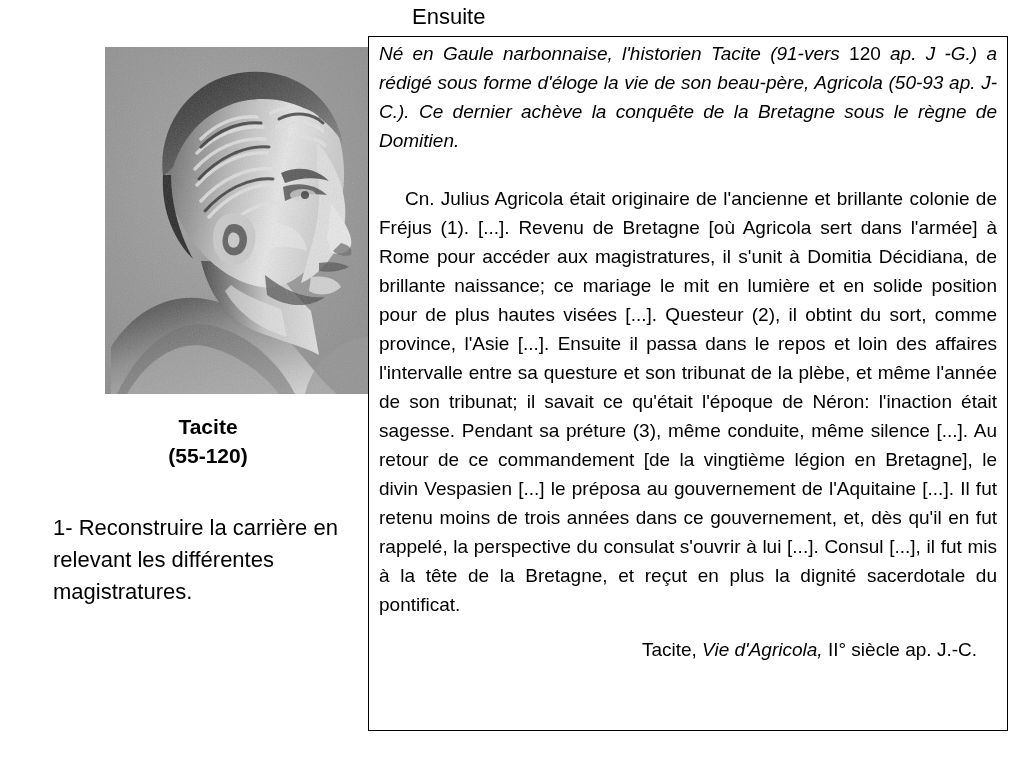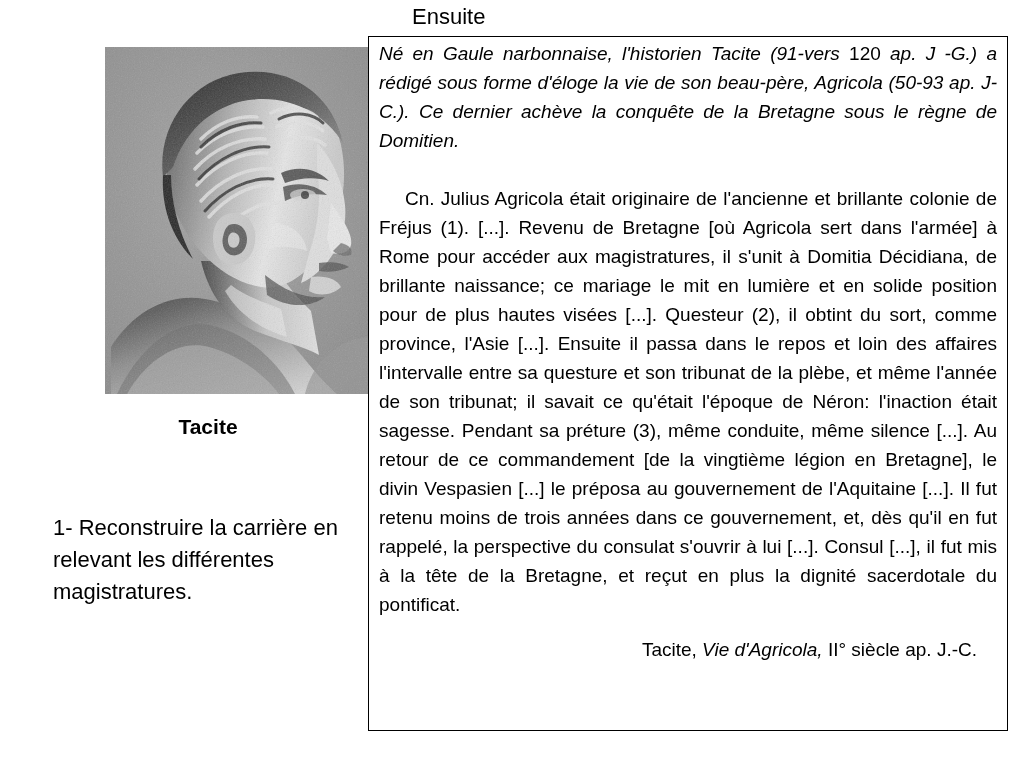--- a/index.html
+++ b/index.html
@@ -233,20 +233,21 @@
 
       <path d="M168 176 C186 176 200 188 202 204 C190 200 176 198 164 202 Z" fill="#f0f0f0" opacity="0.6"></path>
 
       <rect x="0" y="0" width="266" height="347" filter="url(#grain)" opacity="0.55"></rect>
       <rect x="0" y="0" width="266" height="347" fill="#000" opacity="0.02"></rect>
     </svg>
   </figure>
 
   <div id="portrait-caption">
     <div>Tacite</div>
+    <div>(55-120)</div>
   </div>
 
   <p class="question" id="question-1">1- Reconstruire la carrière en relevant les différentes magistratures.</p>
 
 </div>
 
 <div id="document-title">Ensuite</div>
 
 <div id="document-box">
   <div id="document-body">

